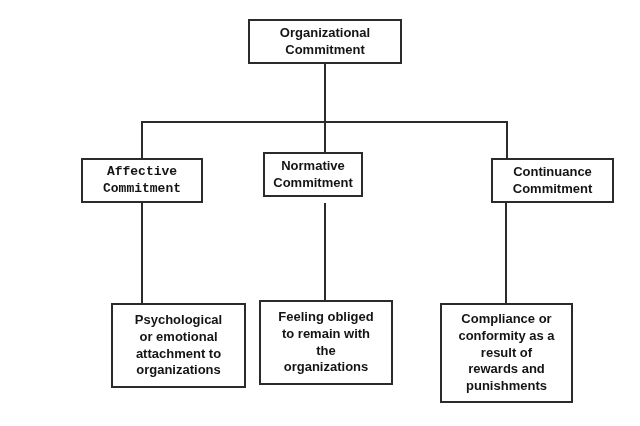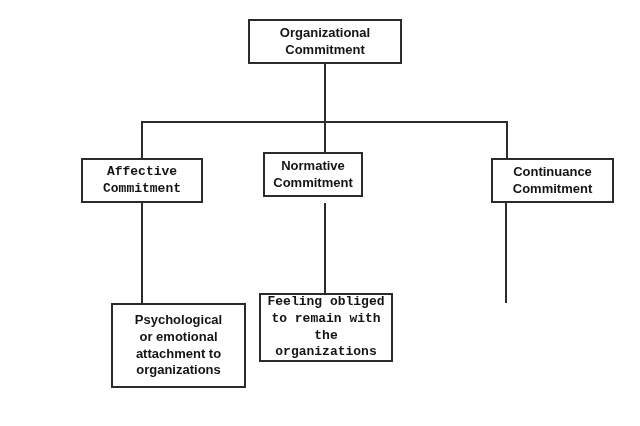--- a/index.html
+++ b/index.html
@@ -34,21 +34,21 @@
     position: absolute;
     background: #2b2b2b;
   }
 
   
   .node-root        { left: 248px; top: 19px;  width: 154px; height: 45px; }
   .node-branch-0    { left: 81px;  top: 158px; width: 122px; height: 45px; font-family: Liberation Mono, monospace; }
   .node-branch-1    { left: 263px; top: 152px; width: 100px; height: 45px; }
   .node-branch-2    { left: 445px; top: 158px; width: 123px; height: 45px; margin-left: 46px; }
   .node-desc-0      { left: 75px;  top: 303px; width: 135px; height: 85px; margin-left: 36px; }
-  .node-desc-1      { left: 259px; top: 293px; width: 134px; height: 69px; font-family: Liberation Mono, monospace; }
+  .node-desc-1      { left: 259px; top: 300px; width: 134px; height: 85px; }
   .node-desc-2      { left: 440px; top: 303px; width: 133px; height: 100px; }
 
   
   .conn-root-stem   { left: 324px; top: 64px;  width: 1.5px; height: 94px; }
   .conn-hbar        { left: 141px; top: 121px; width: 366px; height: 1.5px; }
   .conn-left-drop   { left: 141px; top: 121px; width: 1.5px; height: 37px; }
   .conn-right-drop  { left: 506px; top: 121px; width: 1.5px; height: 37px; }
   .conn-desc-0      { left: 141px; top: 203px; width: 1.5px; height: 100px; }
   .conn-desc-1      { left: 324px; top: 203px; width: 1.5px; height: 100px; }
   .conn-desc-2      { left: 505px; top: 203px; width: 1.5px; height: 100px; }
@@ -81,14 +81,19 @@
   <div class="node node-desc-0">Psychological
 or emotional
 attachment to
 organizations</div>
 
   <div class="node node-desc-1">Feeling obliged
 to remain with
 the
 organizations</div>
 
+  <div class="node node-desc-2">Compliance or
+conformity as a
+result of
+rewards and
+punishments</div>
 
 </div>
 
 </body></html>

